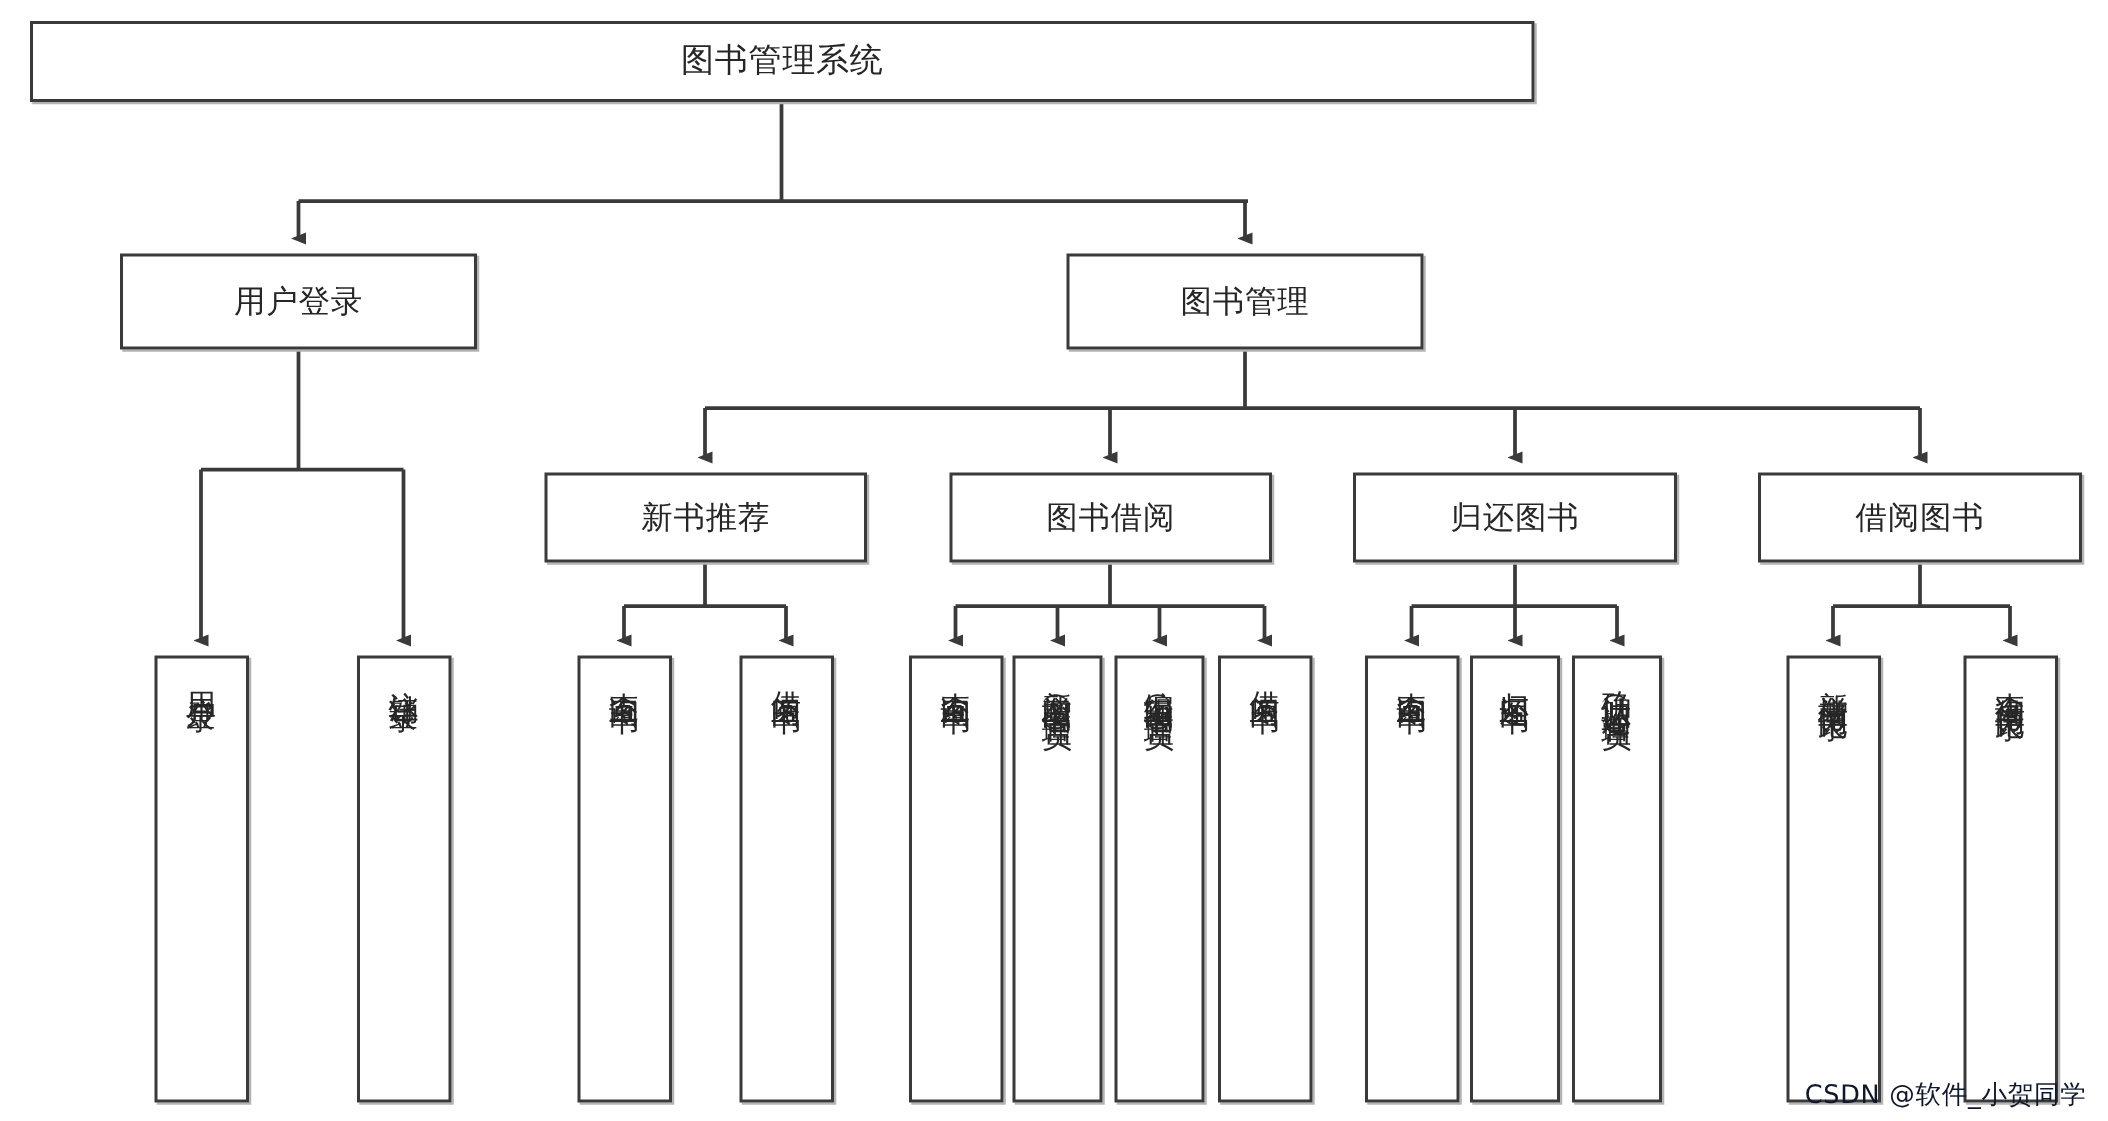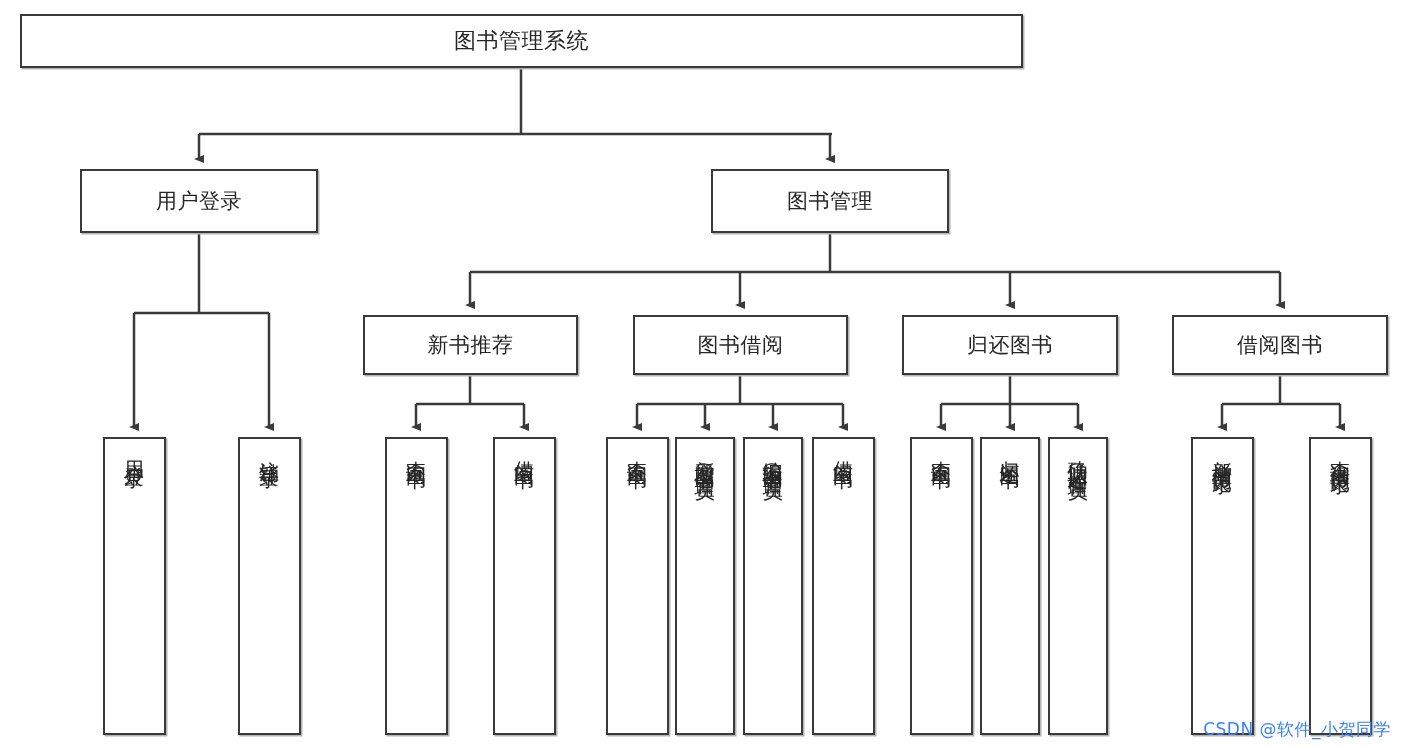--- a/index.html
+++ b/index.html
@@ -62,21 +62,21 @@
     font-size: 20px;
     letter-spacing: 3px;
     line-height: 1;
     text-align: left;
   }
   .watermark {
     position: absolute;
     right: 14px;
     bottom: 6px;
     font-size: 17px;
-    color: #3b82f6;
+    color: #0f172a;
     letter-spacing: 0.5px;
     z-index: 5;
     white-space: pre;
   }
 </style>
 </head>
 <body>
 
 <div id="diagram-canvas">
 

